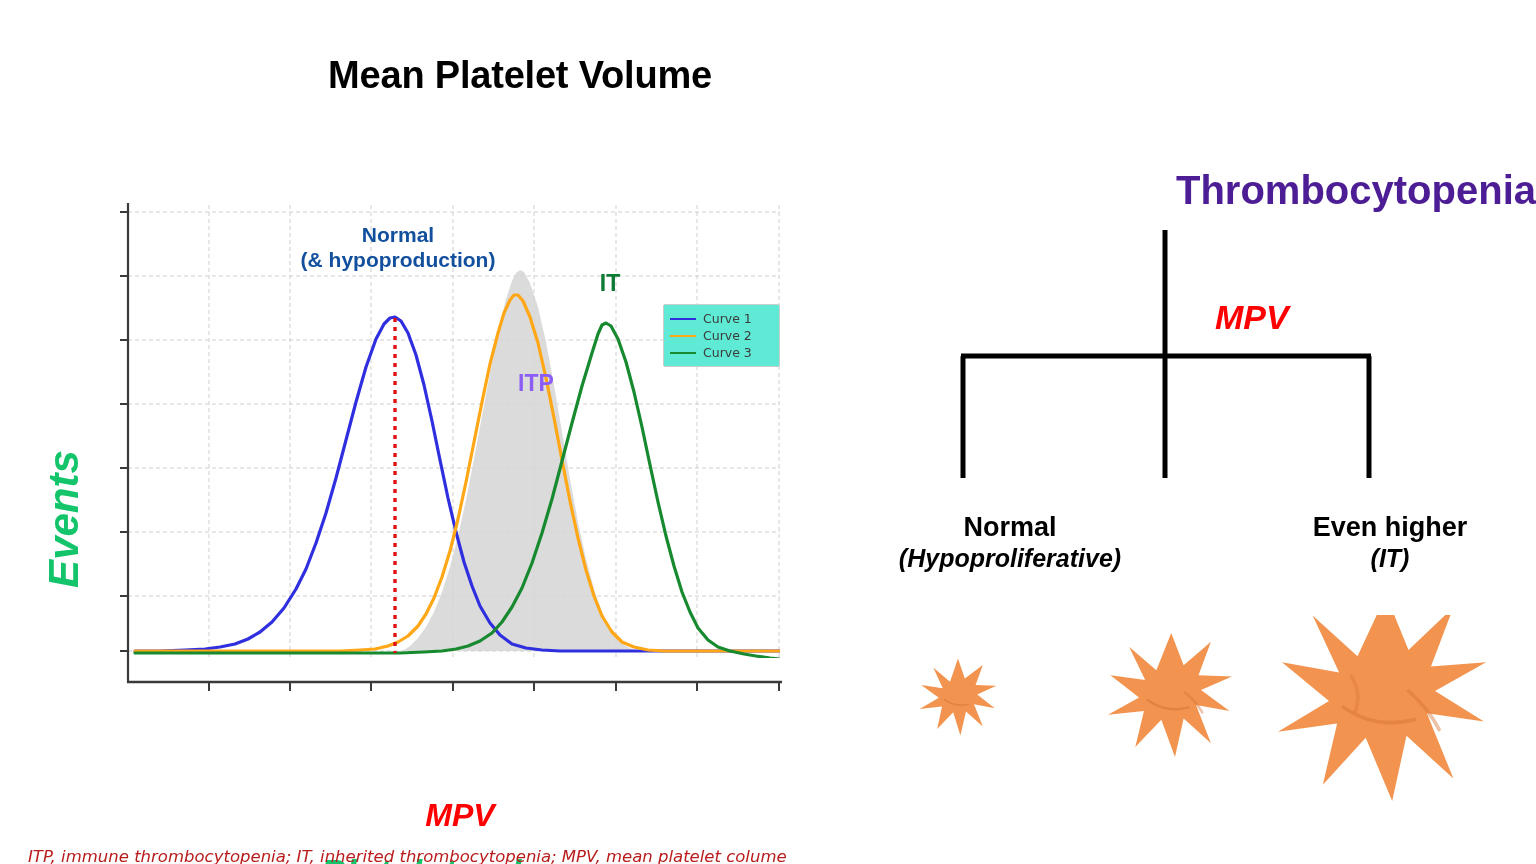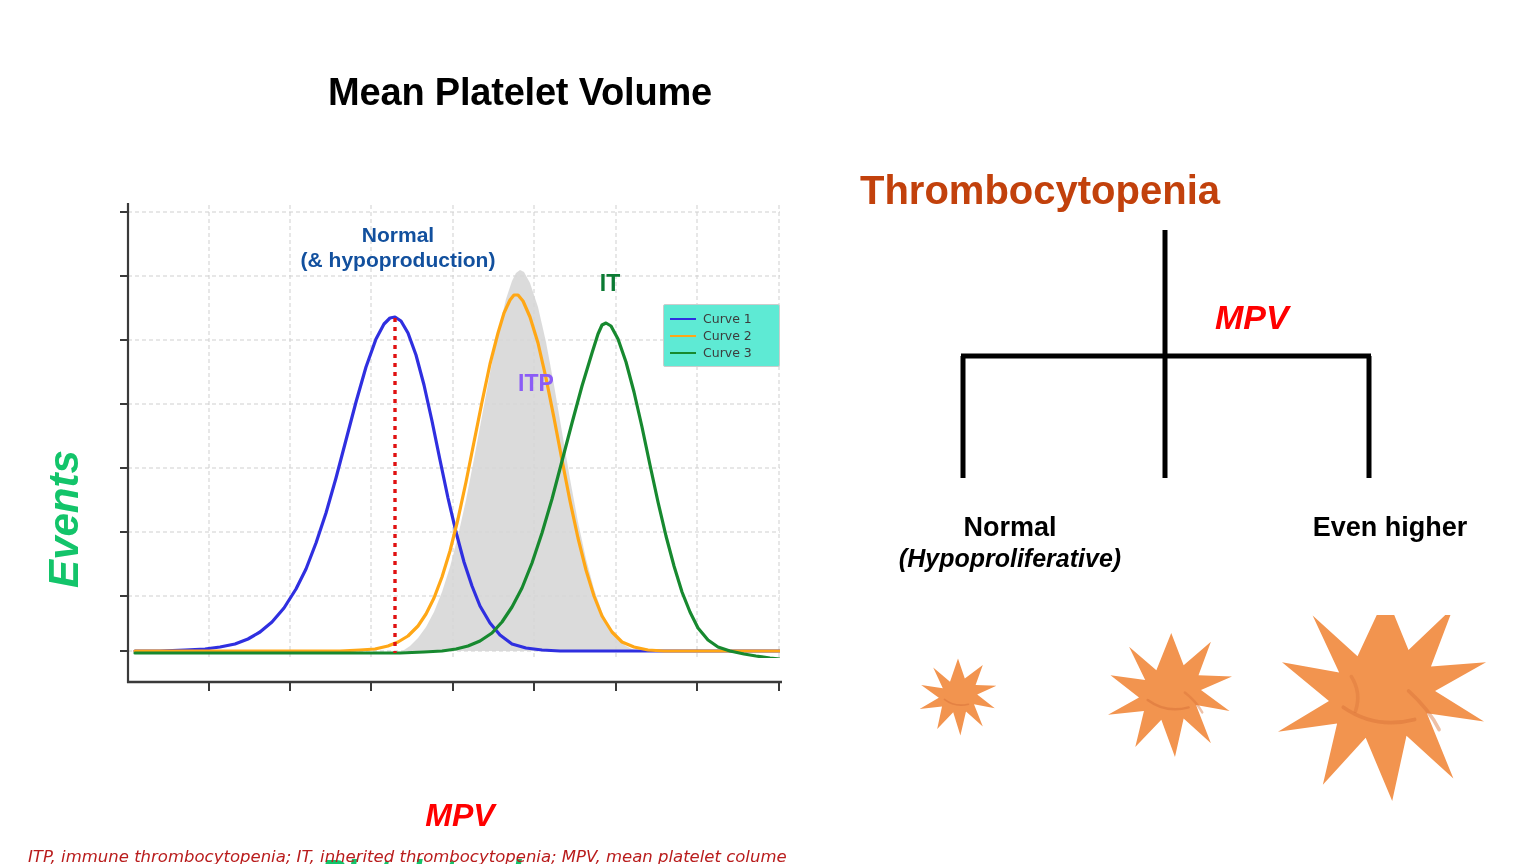--- a/index.html
+++ b/index.html
@@ -13,21 +13,21 @@
     position: relative;
     overflow: hidden;
     font-family: "Liberation Sans", sans-serif;
     color: #000000;
   }
 
   
   .main-title {
     position: absolute;
     left: 0;
-    top: 71px;
+    top: 54px;
     width: 1040px;
     text-align: center;
     font-size: 38px;
     font-weight: bold;
     color: #000000;
     letter-spacing: -0.2px;
   }
 
   
   .chart-panel {
@@ -148,24 +148,24 @@
     left: 860px;
     top: 120px;
     width: 676px;
     height: 745px;
   }
   .tree-title {
     position: absolute;
     left: 0;
     top: 48px;
     width: 676px;
-    text-align: left;
+    text-align: right;
     font-size: 40px;
     font-weight: bold;
-    color: #c2410c;
+    color: #4c1d95;
   }
   .tree-mpv {
     position: absolute;
     left: 355px;
     top: 178px;
     font-size: 34px;
     font-weight: bold;
     font-style: italic;
     color: #FF0000;
   }
@@ -354,20 +354,21 @@
   <div class="tree-mpv">MPV</div>
 
   <div class="branch-label branch-0">
     <div class="branch-title">Normal</div>
     <div class="branch-sub">(Hypoproliferative)</div>
   </div>
   <div class="branch-label branch-1">
   </div>
   <div class="branch-label branch-2">
     <div class="branch-title">Even higher</div>
+    <div class="branch-sub">(IT)</div>
   </div>
 
   <svg class="platelet-row" width="676" height="220" viewBox="0 0 676 220">
 
     <g transform="translate(98,82) scale(0.40)">
       <path fill="#F2944F" d="M0,-96 L17,-46 L62,-80 L44,-30 L96,-28 L48,-6 L92,28 L40,18 L62,74
                L20,36 L6,96 L-12,38 L-52,80 L-40,24 L-96,30 L-48,2 L-92,-30 L-38,-22
                L-62,-74 L-20,-38 Z"></path>
       <path fill="none" stroke="#D9733A" stroke-width="4" stroke-linecap="round" opacity="0.55" d="M -34,6 Q -8,26 26,18"></path>
     </g>

